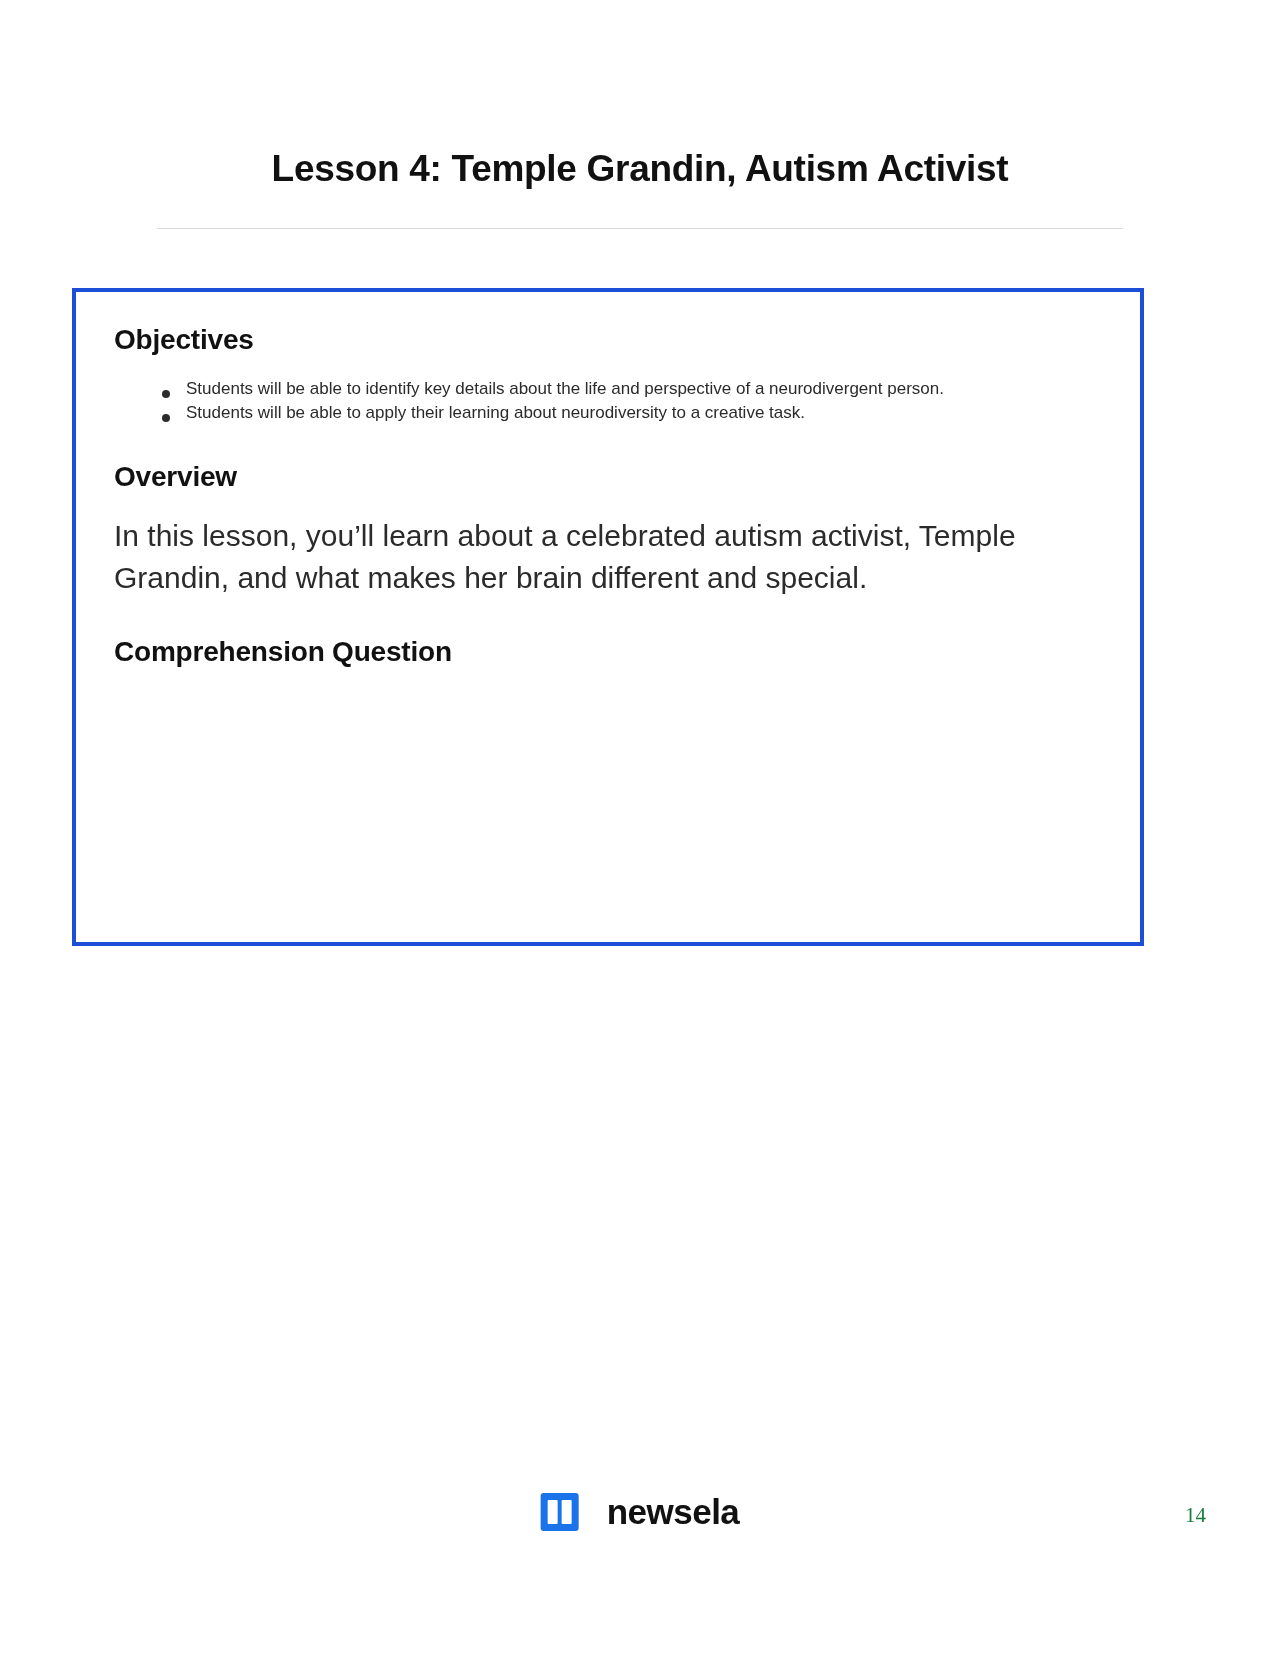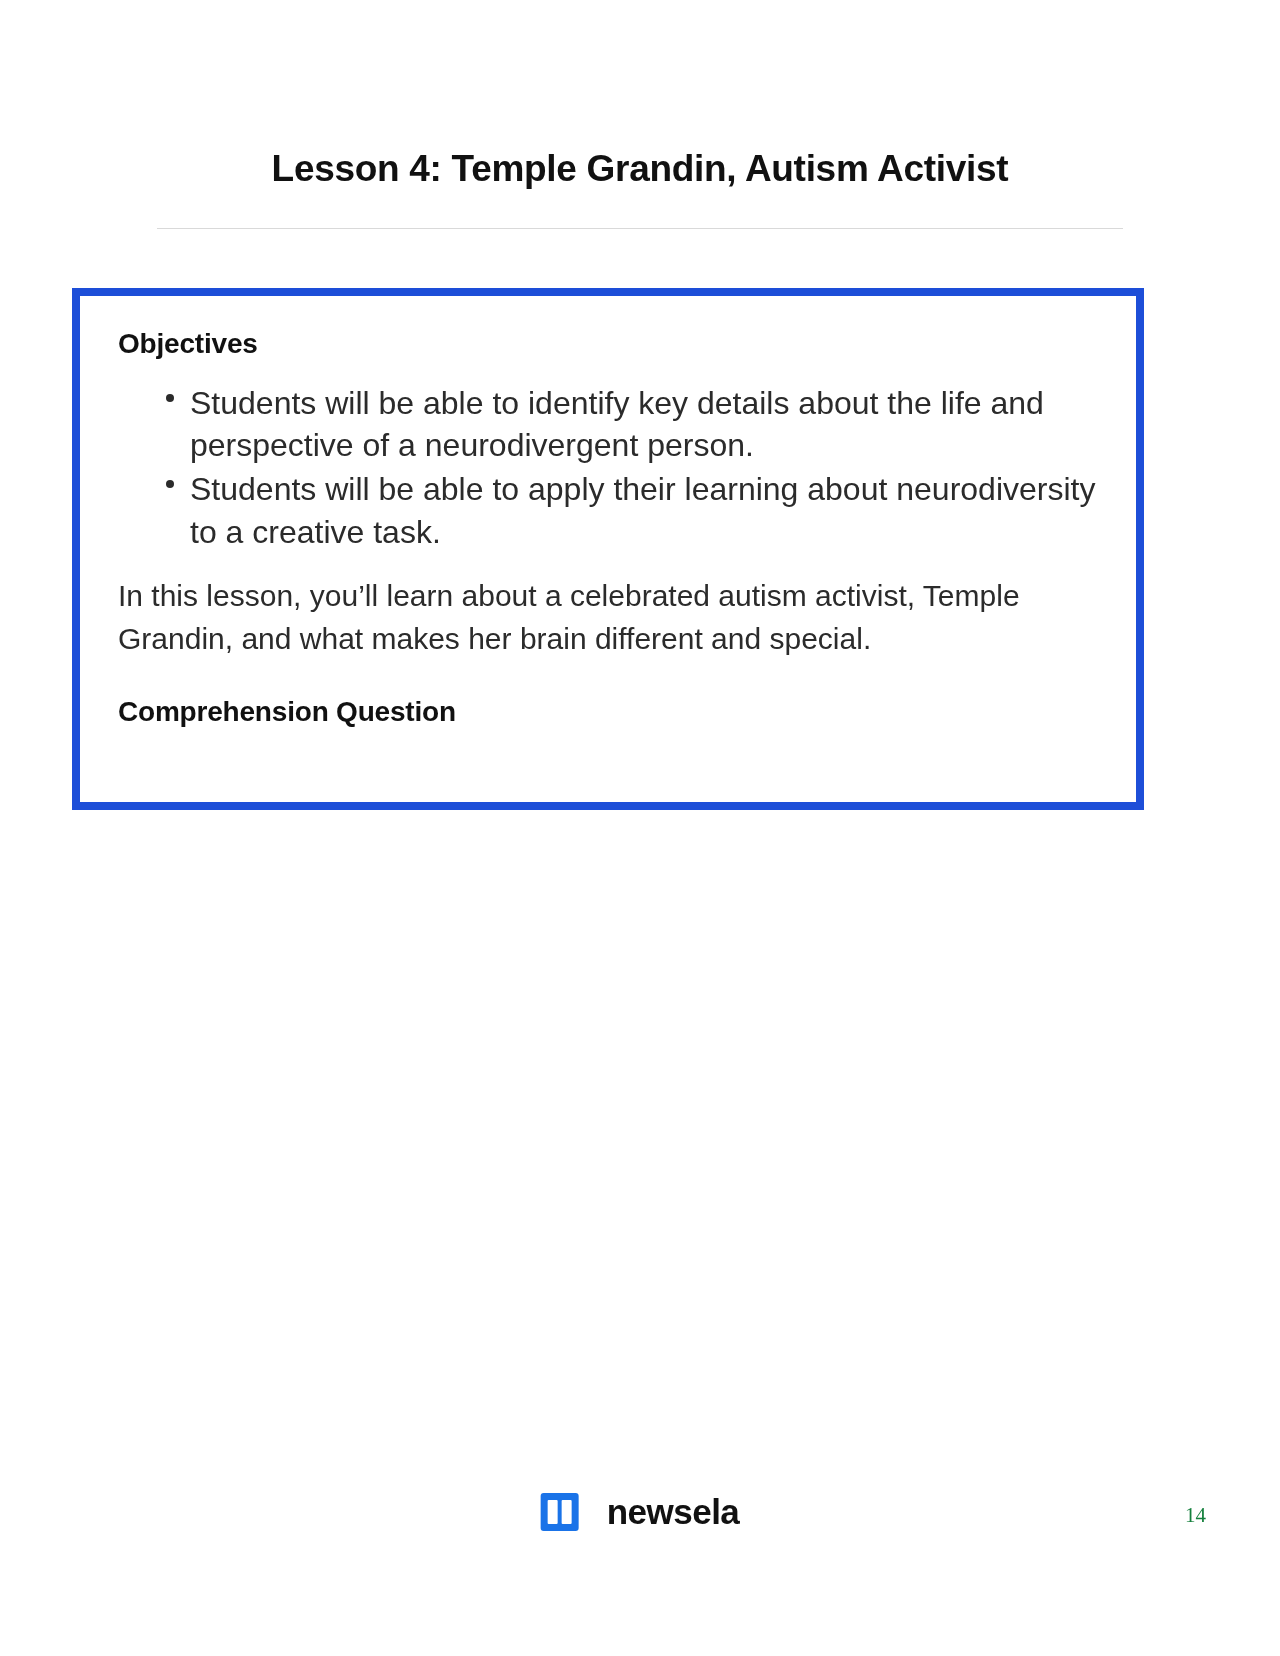--- a/index.html
+++ b/index.html
@@ -35,43 +35,43 @@
     width: 966px;
     height: 1px;
     background: #d9d9d9;
     margin: 38px auto 0 auto;
   }
   .box {
     position: absolute;
     left: 72px;
     top: 288px;
     width: 1072px;
-    height: 522px;
+    height: 658px;
     box-sizing: border-box;
-    border: 8px solid #1d4ed8;
+    border: 4px solid #1d4ed8;
     padding: 26px 38px 20px 38px;
   }
   h2.section-heading {
     font-size: 28px;
     font-weight: bold;
     color: #111111;
     margin: 6px 0 0 0;
     letter-spacing: -0.2px;
   }
   h2.section-heading.spaced {
     margin-top: 36px;
   }
   ul.bullets {
     margin: 22px 0 0 0;
     padding: 0 0 0 42px;
     list-style: none;
   }
   ul.bullets li {
     position: relative;
-    font-size: 32px;
+    font-size: 17px;
     line-height: 1.32;
     color: #2b2b2b;
     margin-bottom: 2px;
     padding-left: 30px;
   }
   ul.bullets li::before {
     content: "";
     position: absolute;
     left: 6px;
     top: 12px;
@@ -155,20 +155,21 @@
   <div class="title-rule"></div>
 
   <div class="box">
 
     <h2 class="section-heading">Objectives</h2>
     <ul class="bullets">
       <li>Students will be able to identify key details about the life and perspective of a neurodivergent person.</li>
       <li>Students will be able to apply their learning about neurodiversity to a creative task.</li>
     </ul>
 
+    <h2 class="section-heading spaced">Overview</h2>
     <p class="body-text">In this lesson, you’ll learn about a celebrated autism activist, Temple Grandin, and what makes her brain different and special.</p>
 
     <h2 class="section-heading spaced">Comprehension Question</h2>
     <ul class="bullets">
     </ul>
 
   </div>
 
   <div class="footer">
     <div class="logo-wrap">

